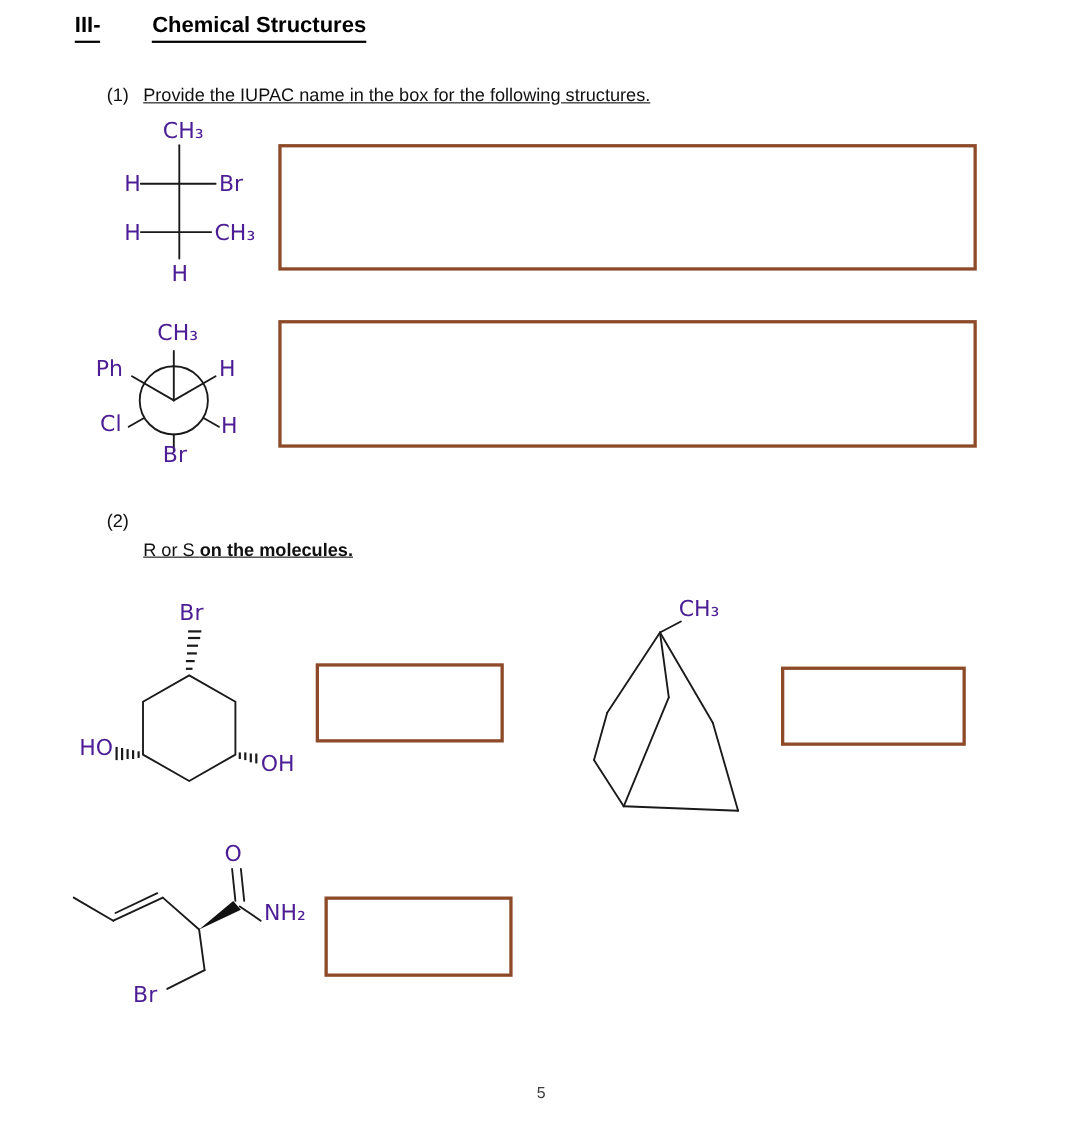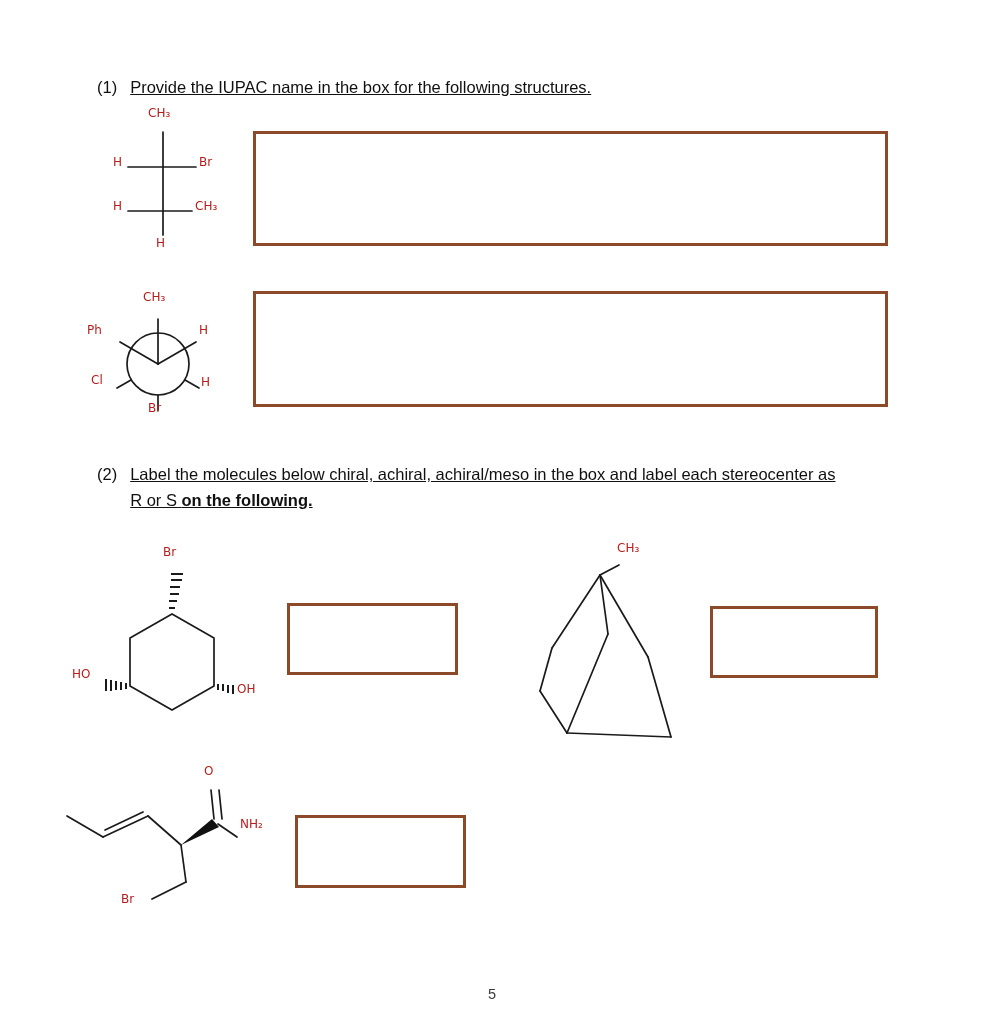--- a/index.html
+++ b/index.html
@@ -28,37 +28,41 @@
     position:absolute;
     border:3px solid var(--box-color,#8d4a29);
     background:#ffffff;
   }
 
   .structure { position:absolute; }
   .structure svg { position:absolute; left:0; top:0; }
   .chem-label {
     position:absolute;
     font-family:"DejaVu Sans",sans-serif;
-    font-size:12px; color:#b91c1c; white-space:nowrap; line-height:1.1;
+    font-size:20px; color:#4c1d95; white-space:nowrap; line-height:1.1;
   }
   .bond { stroke:#1a1a1a; stroke-width:1.7; stroke-linecap:round; }
   .hash { stroke:#1a1a1a; stroke-width:2; stroke-linecap:butt; }
   .ring { fill:none; stroke:#1a1a1a; stroke-width:1.7; }
   .wedge { fill:#111; stroke:none; }
 
   .page-number {
     position:absolute; left:0; right:0; top:986px;
     text-align:center; font-size:14.5px; color:#3c3c3c;
   }
 </style>
 </head>
 <body>
 
 <div class="page">
 
+  <div class="heading-row">
+    <span class="heading">III-</span>
+    <span class="heading">Chemical Structures</span>
+  </div>
 
   <div class="prompt" style="left:97px; top:74px;">
     <span class="num">(1)</span>
     <span class="ptext">Provide the IUPAC name in the box for the following structures.</span>
   </div>
 
   <div class="structure" style="left:60px; top:105px; width:190px; height:165px;">
     <svg width="190" height="165">
       <line class="bond" x1="103" y1="27" x2="103" y2="130"></line>
       <line class="bond" x1="68" y1="62" x2="136" y2="62"></line>
@@ -92,22 +96,22 @@
     <span class="chem-label" style="left:16px;  top:86px;">Cl</span>
     <span class="chem-label" style="left:126px; top:88px;">H</span>
     <span class="chem-label" style="left:73px;  top:114px;">Br</span>
   </div>
 
   <div class="answer-box" style="left:253px; top:291px; width:635px; height:116px;"></div>
 
   <div class="prompt" style="left:97px; top:461px;">
     <span class="num">(2)</span>
     <span class="ptext">
-      <span>Label the molecules below chiral, achiral, achiral/meso in the box and label each stereocenter as</span><br>
-      <span>R or S </span><span class="bold">on the following.</span>
+      <br>
+      <span>R or S </span><span class="bold">on the molecules.</span>
     </span>
   </div>
 
   <div class="structure" style="left:60px; top:540px; width:240px; height:190px;">
     <svg width="240" height="190">
       <polygon class="ring" points="112,74 154,98 154,146 112,170 70,146 70,98"></polygon>
 
       <line class="hash" x1="109" y1="68" x2="115" y2="68"></line>
       <line class="hash" x1="109" y1="61" x2="117" y2="61"></line>
       <line class="hash" x1="110" y1="54" x2="119" y2="54"></line>

